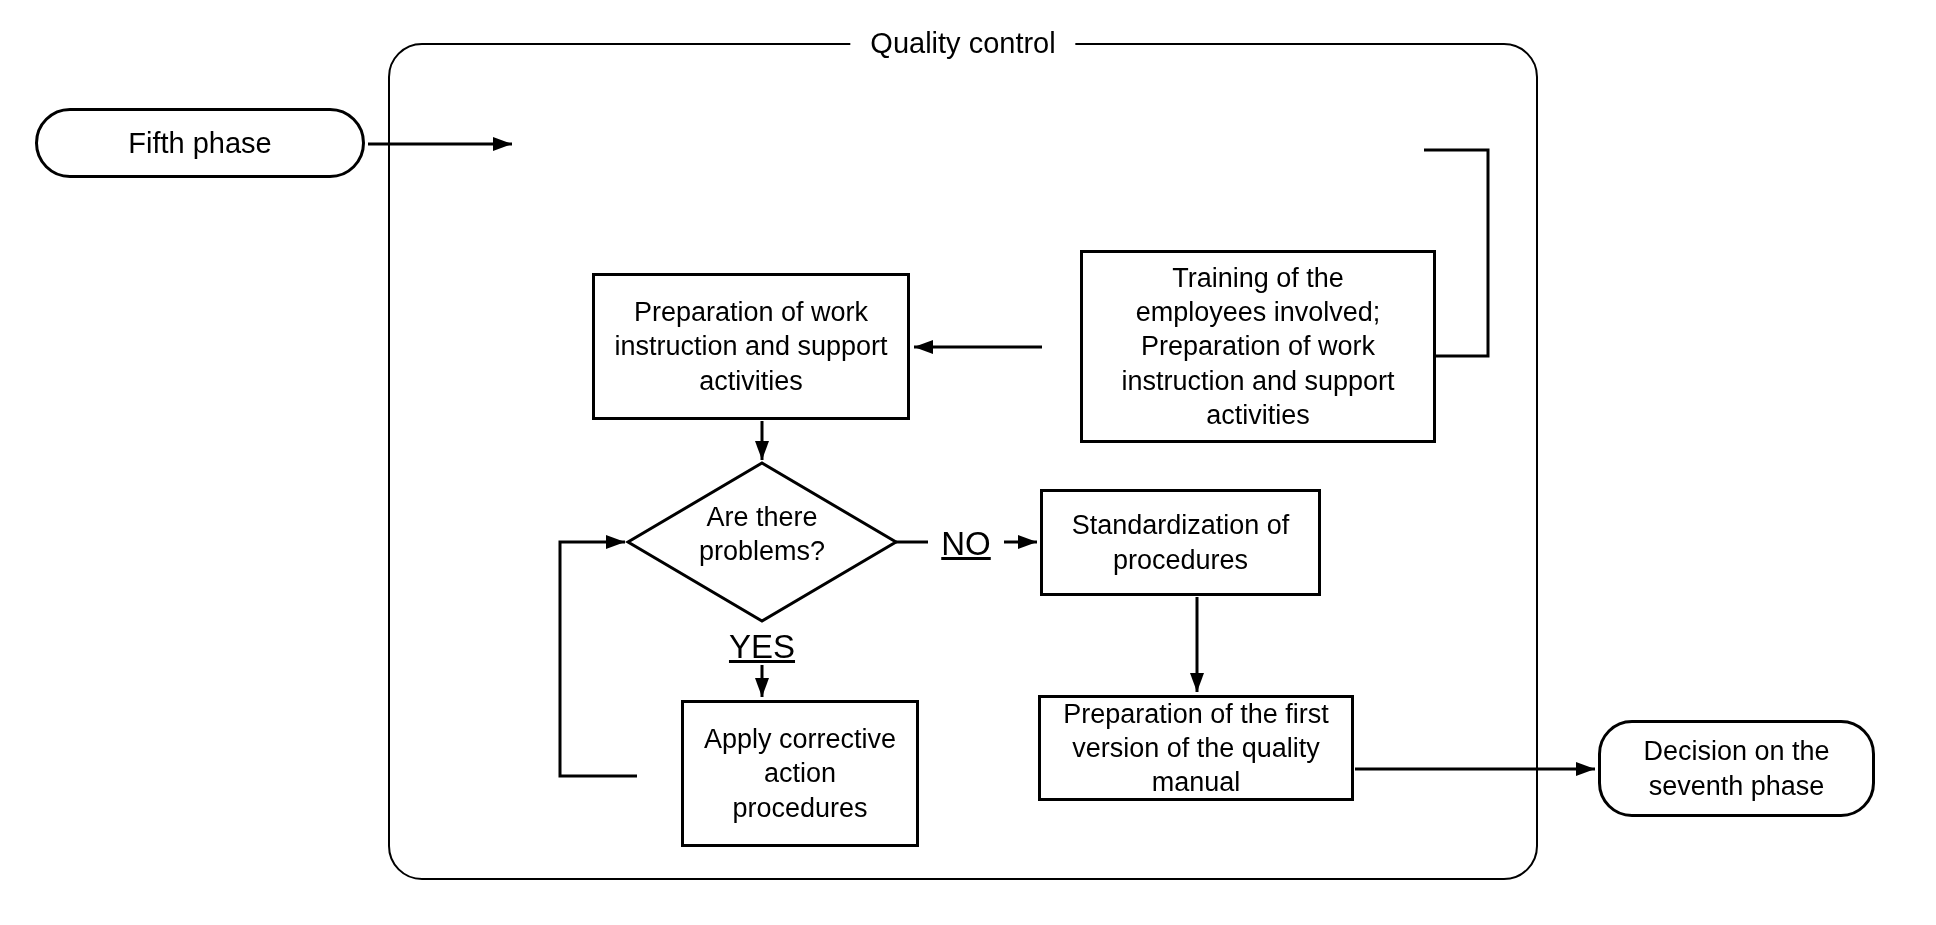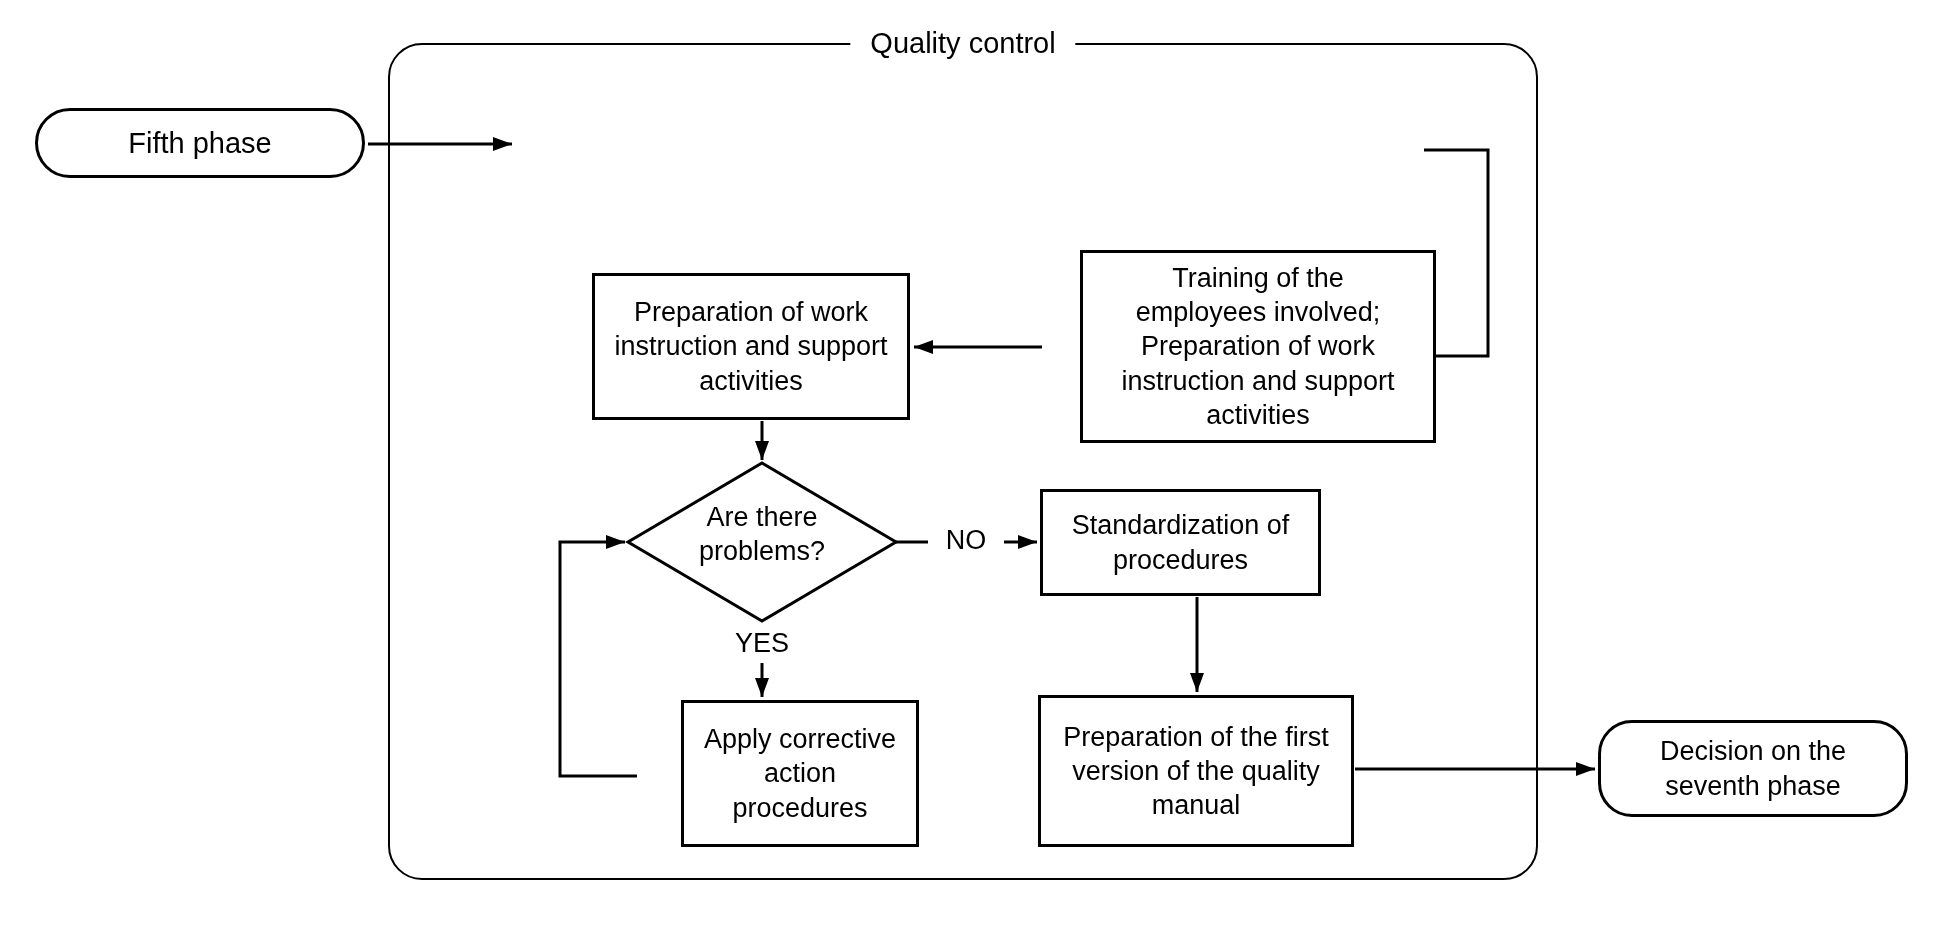--- a/index.html
+++ b/index.html
@@ -60,41 +60,42 @@
     font-size: 27px;
     line-height: 1.26;
   }
   .stadium { border-radius: 38px; font-size: 29px; }
   .n-fifth       { left: 35px;   top: 108px; width: 330px; height: 70px; }
   .n-choice      { left: 516px;  top: 105px; width: 908px; height: 88px; padding: 0 66px; }
   .n-training    { left: 1080px; top: 250px; width: 356px; height: 193px; padding: 0 24px; }
   .n-prep        { left: 592px;  top: 273px; width: 318px; height: 147px; padding: 0 13px; }
   .n-standard    { left: 1040px; top: 489px; width: 281px; height: 107px; padding: 0 16px; }
   .n-apply       { left: 637px;  top: 700px; width: 238px; height: 147px; padding: 0 12px; margin-left: 44px; }
-  .n-prepfirst   { left: 1038px; top: 695px; width: 316px; height: 152px; padding: 0 19px; }
-  .n-decision    { left: 1598px; top: 720px; width: 310px; height: 97px; padding: 0 24px; border-radius: 34px; font-size: 27px; }
+  .n-prepfirst   { left: 1038px; top: 695px; width: 316px; height: 106px; padding: 0 19px; }
+  .n-decision    { left: 1598px; top: 720px; width: 277px; height: 97px; padding: 0 24px; border-radius: 34px; font-size: 27px; }
   .diamond-label {
     position: absolute;
     left: 662px;
     top: 500px;
     width: 200px;
     height: 84px;
     display: flex;
     align-items: flex-start;
     justify-content: center;
     text-align: center;
     font-size: 27px;
     line-height: 1.26;
   }
   .edge-label {
     position: absolute;
-    font-size: 27px;
+    font-size: 33px;
     text-align: center;
     background: var(--bg);
     line-height: 1.1;
+    text-decoration: underline;
   }
   .l-no  { left: 930px; top: 526px; width: 72px; }
   .l-yes { left: 722px; top: 629px; width: 80px; text-align: center; }
 </style>
 </head>
 <body>
 
 <div class="canvas">
 
   <svg class="connectors" viewBox="0 0 1936 925">

